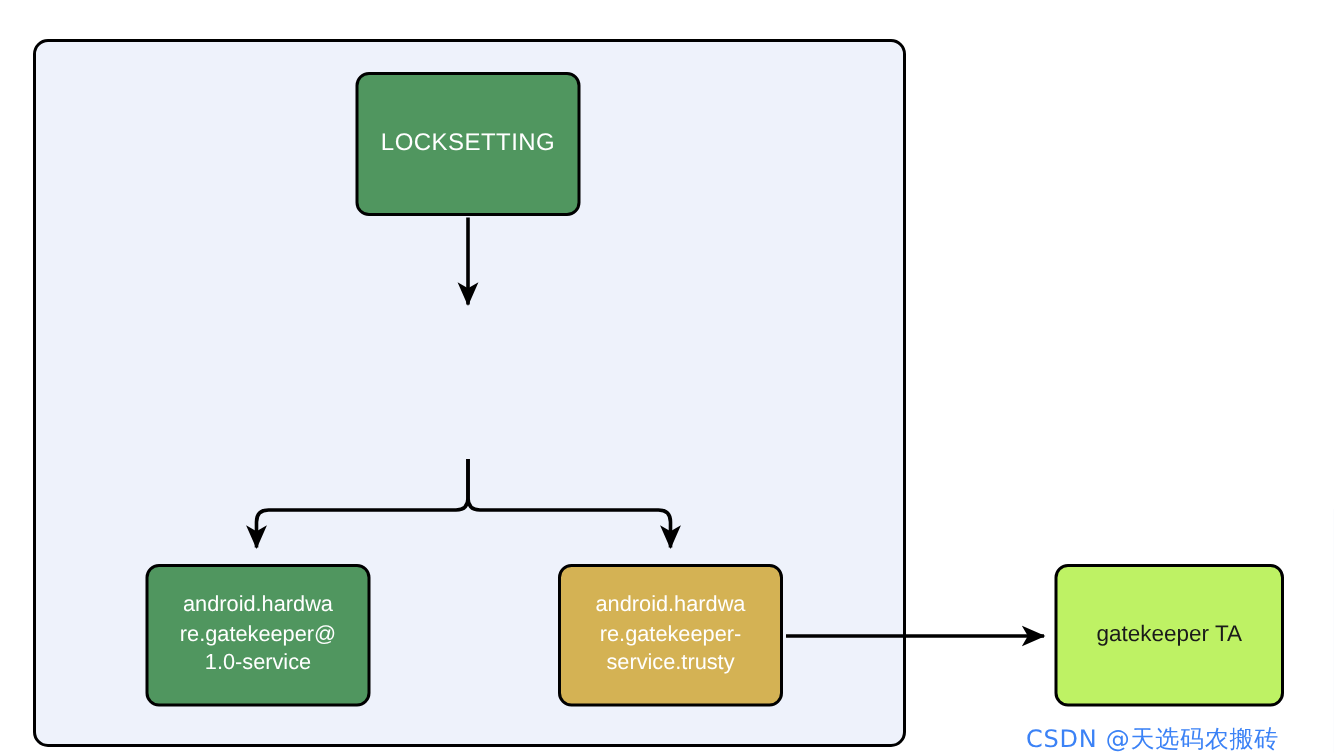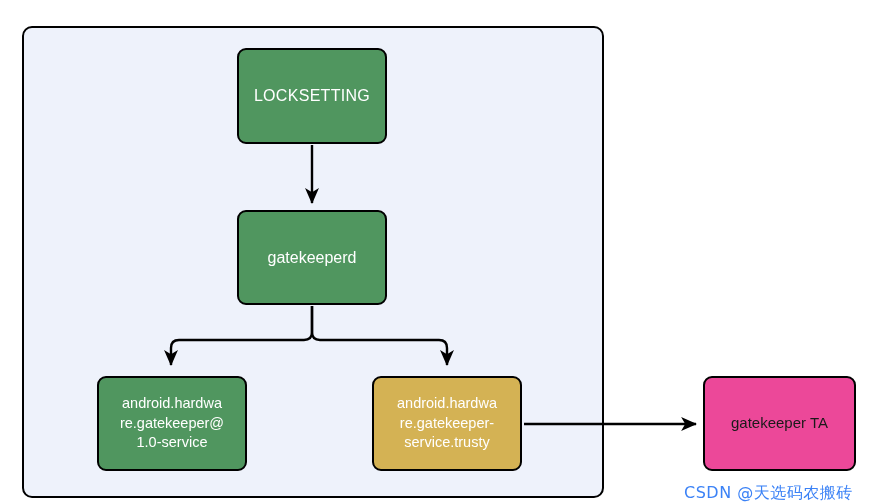--- a/index.html
+++ b/index.html
@@ -42,21 +42,21 @@
   }
   .node-green {
     background: #50965f;
     color: #ffffff;
   }
   .node-yellow {
     background: #d4b254;
     color: #ffffff;
   }
   .node-plain {
-    background: #ec4899;
+    background: #bef264;
     color: #1a1a1a;
   }
   .node-label {
     display: block;
     white-space: pre-line;
   }
   #panel {
     position: absolute;
     left: 22px;
     top: 14px;
@@ -133,23 +133,20 @@
     <path d="M312,294 L312,320 Q312,328 304,328 L179,328 Q171,328 171,336 L171,353" fill="none" stroke="#000000" stroke-width="2.4" marker-end="url(#arrowhead)"></path>
     <path d="M312,294 L312,320 Q312,328 320,328 L439,328 Q447,328 447,336 L447,353" fill="none" stroke="#000000" stroke-width="2.4" marker-end="url(#arrowhead)"></path>
 
     <line x1="524" y1="412" x2="696" y2="412" stroke="#000000" stroke-width="2.4" marker-end="url(#arrowhead)"></line>
   </svg>
 
   <div class="node node-green" id="node-locksetting">
     <span class="node-label">LOCKSETTING</span>
   </div>
 
-  <div class="node node-green" id="node-gatekeeperd">
-    <span class="node-label">gatekeeperd</span>
-  </div>
 
   <div class="node node-green" id="node-hal-default">
     <span class="node-label">android.hardwa
 re.gatekeeper@
 1.0-service</span>
   </div>
 
   <div class="node node-yellow" id="node-hal-trusty">
     <span class="node-label">android.hardwa
 re.gatekeeper-

